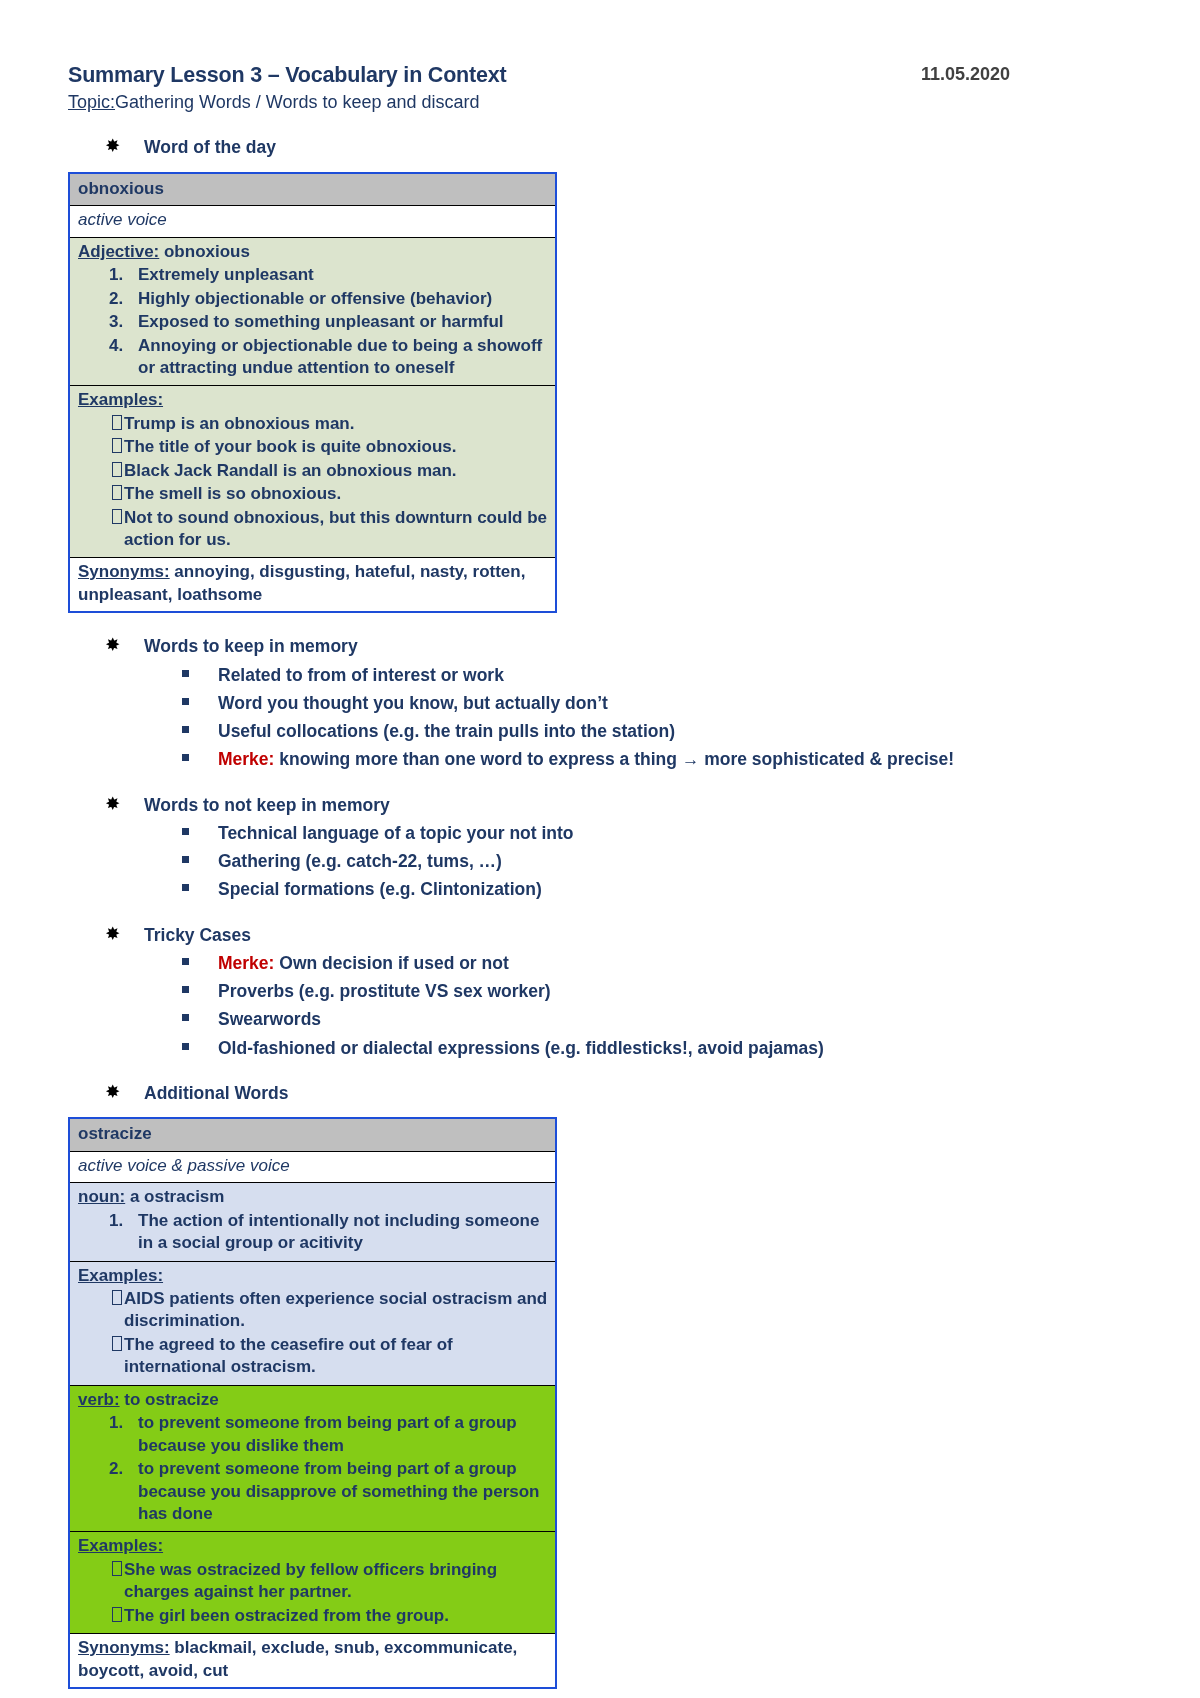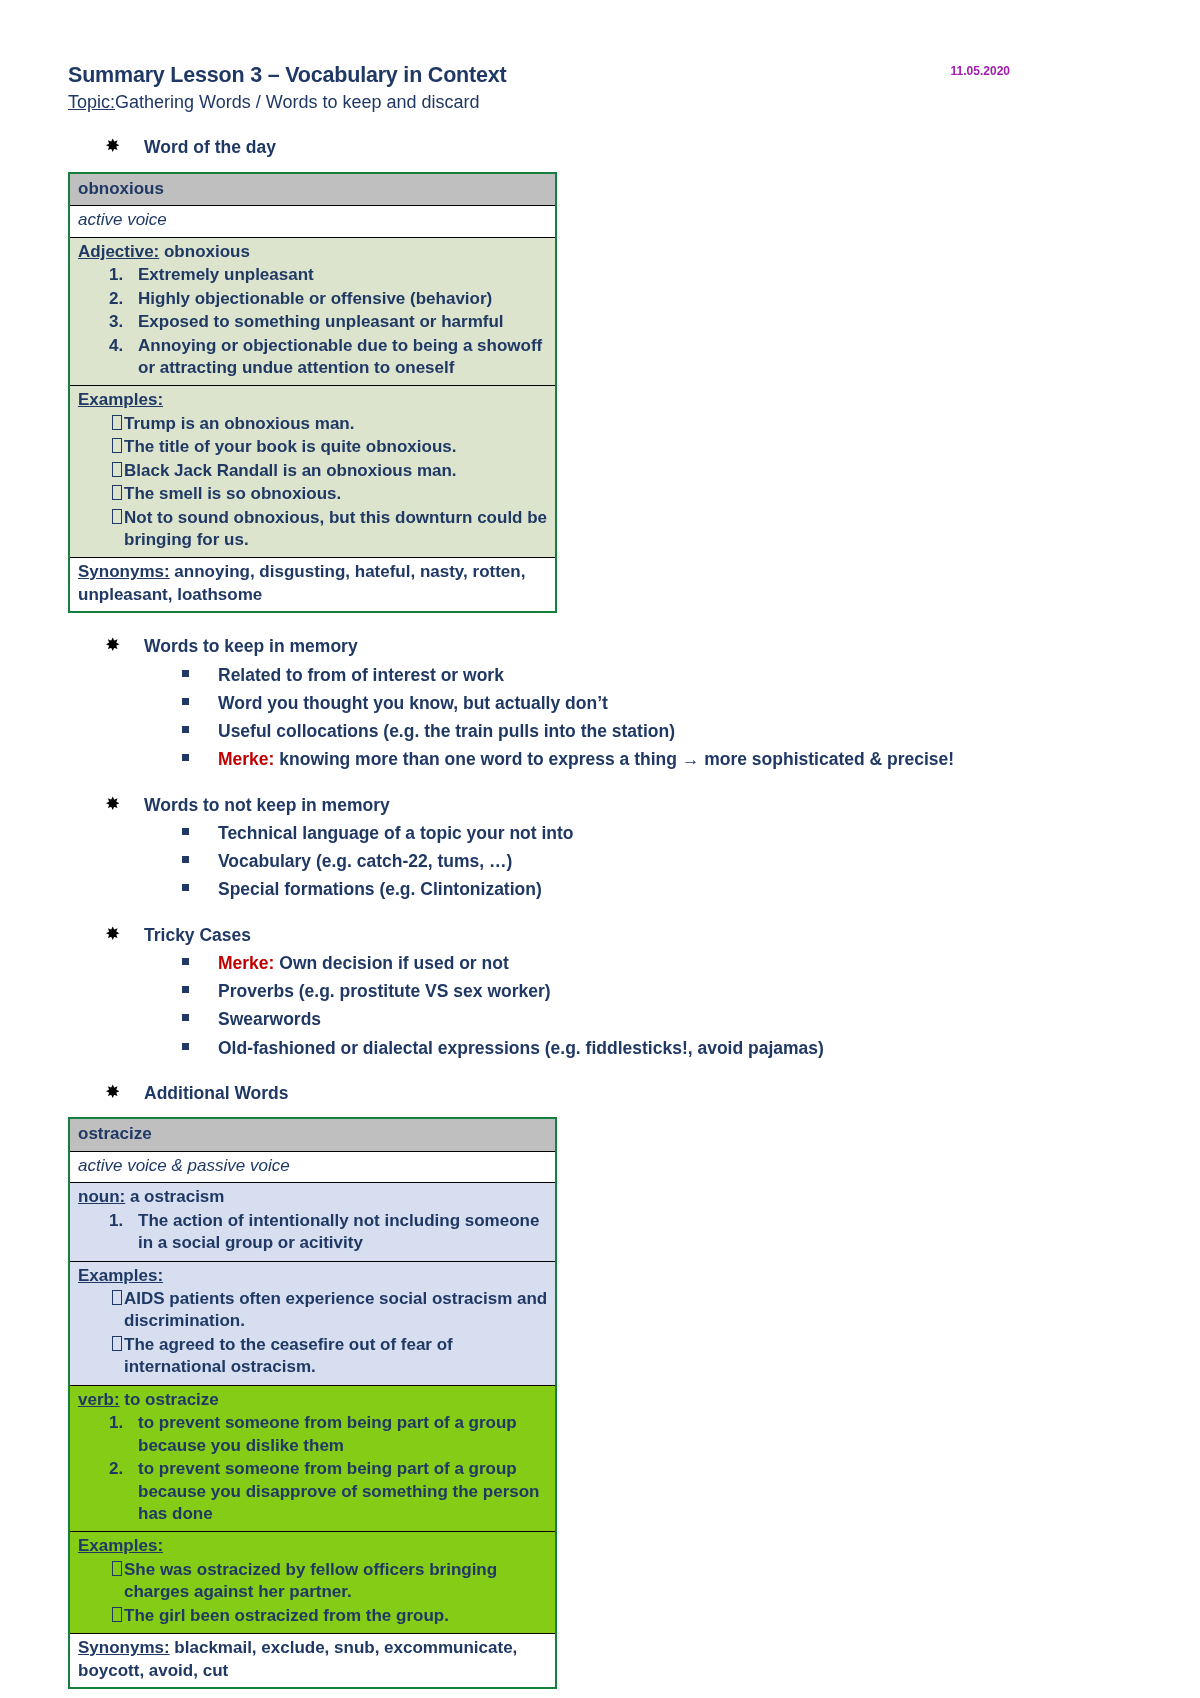--- a/index.html
+++ b/index.html
@@ -38,23 +38,23 @@
   }
   .doc-title {
     font-size: 21.5px;
     font-weight: bold;
     letter-spacing: -0.2px;
     color: #1F3864;
     line-height: 1.25;
     white-space: nowrap;
   }
   .doc-date {
-    font-size: 12px;
-    font-weight: bold;
-    color: #a21caf;
+    font-size: 18px;
+    font-weight: bold;
+    color: #404040;
     padding-top: 2px;
     padding-right: 58px;
     white-space: nowrap;
   }
   .topic-line {
     font-size: 18px;
     font-weight: normal;
     color: #1F3864;
     margin-top: 2px;
     line-height: 1.3;
@@ -100,21 +100,21 @@
     width: 7px;
     height: 7px;
     background: #1F3864;
   }
   .merke { color: #C00000; }
   .group-gap { margin-top: 22px; }
 
   
   .vtable {
     width: 489px;
-    border: 2px solid #15803d;
+    border: 2px solid #1d4ed8;
     border-collapse: collapse;
     margin-top: 12px;
     background: #ffffff;
   }
   .vtable td {
     border: 1.5px solid #000000;
     padding: 3px 6px 5px 8px;
     vertical-align: top;
     font-size: 17px;
     font-weight: bold;
@@ -233,21 +233,21 @@
           <li>
                   <span class="bx"><span></span></span>
                   <span class="tx">Black Jack Randall is an obnoxious man.</span>
                 </li>
           <li>
                   <span class="bx"><span></span></span>
                   <span class="tx">The smell is so obnoxious.</span>
                 </li>
           <li>
                   <span class="bx"><span></span></span>
-                  <span class="tx">Not to sound obnoxious, but this downturn could be bringing for us.</span>
+                  <span class="tx">Not to sound obnoxious, but this downturn could be action for us.</span>
                 </li>
         </ul>
       </td>
           </tr>
 
       <tr>
             <td class="cell-white syn-cell">
         <span class="u">Synonyms:</span><span> annoying, disgusting, hateful, nasty, rotten, unpleasant, loathsome</span>
       </td>
           </tr>
@@ -281,21 +281,21 @@
       <span class="mk">✸</span>
       <span>Words to not keep in memory</span>
     </div>
     <div class="lvl2-list">
       <div class="lvl2">
           <span class="mk"><i></i></span>
           <span>Technical language of a topic your not into</span>
         </div>
       <div class="lvl2">
           <span class="mk"><i></i></span>
-          <span>Vocabulary (e.g. catch-22, tums, …)</span>
+          <span>Gathering (e.g. catch-22, tums, …)</span>
         </div>
       <div class="lvl2">
           <span class="mk"><i></i></span>
           <span>Special formations (e.g. Clintonization)</span>
         </div>
     </div>
 
     <div class="lvl1 group-gap">
       <span class="mk">✸</span>
       <span>Tricky Cases</span>

